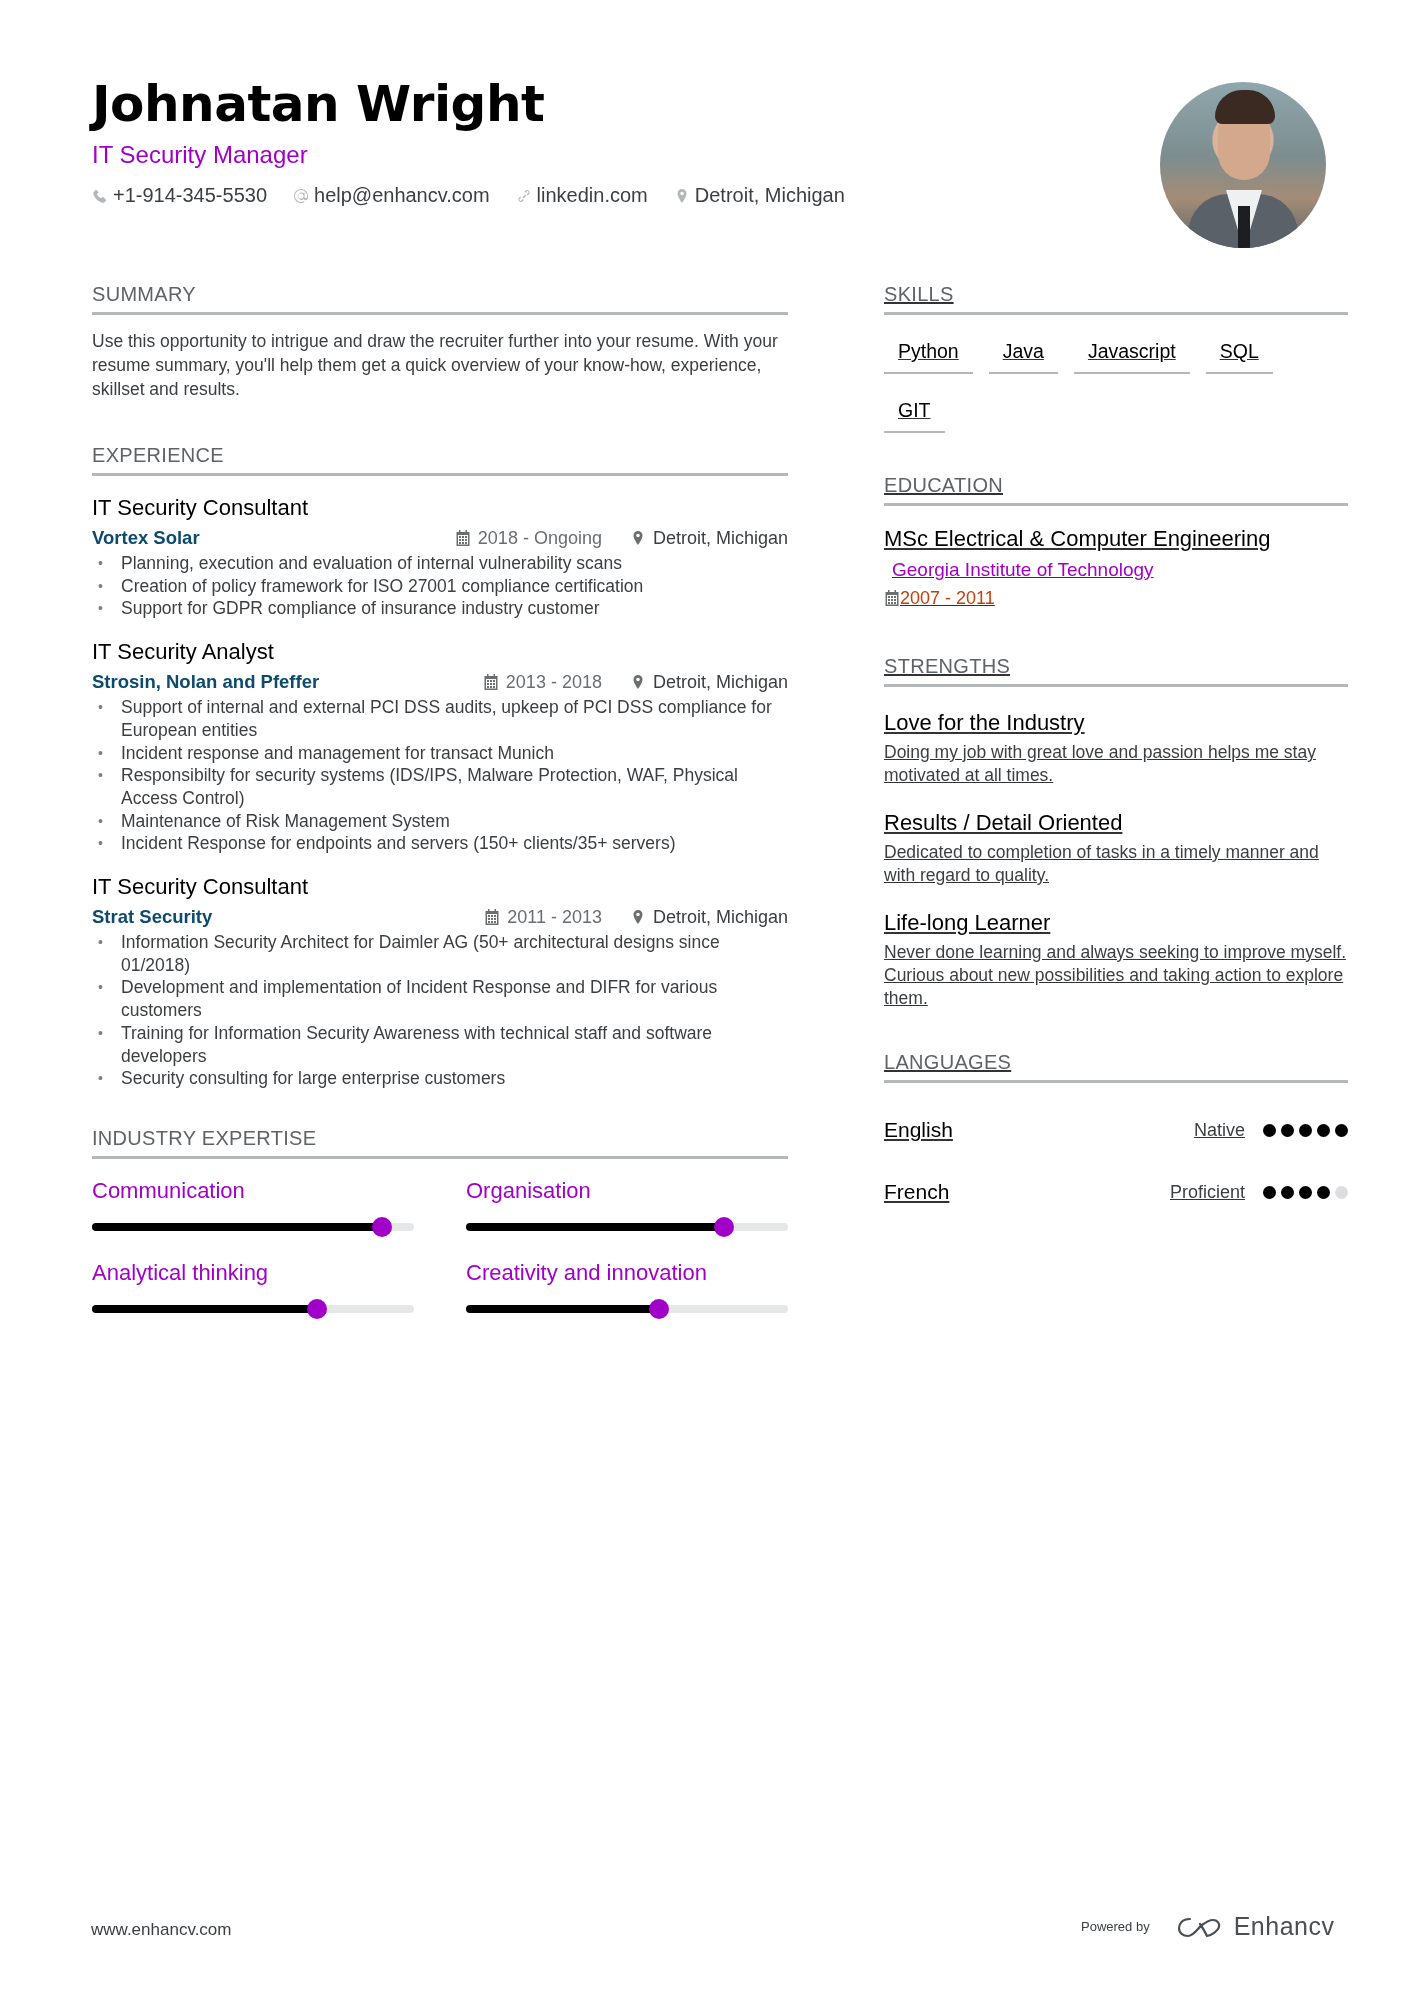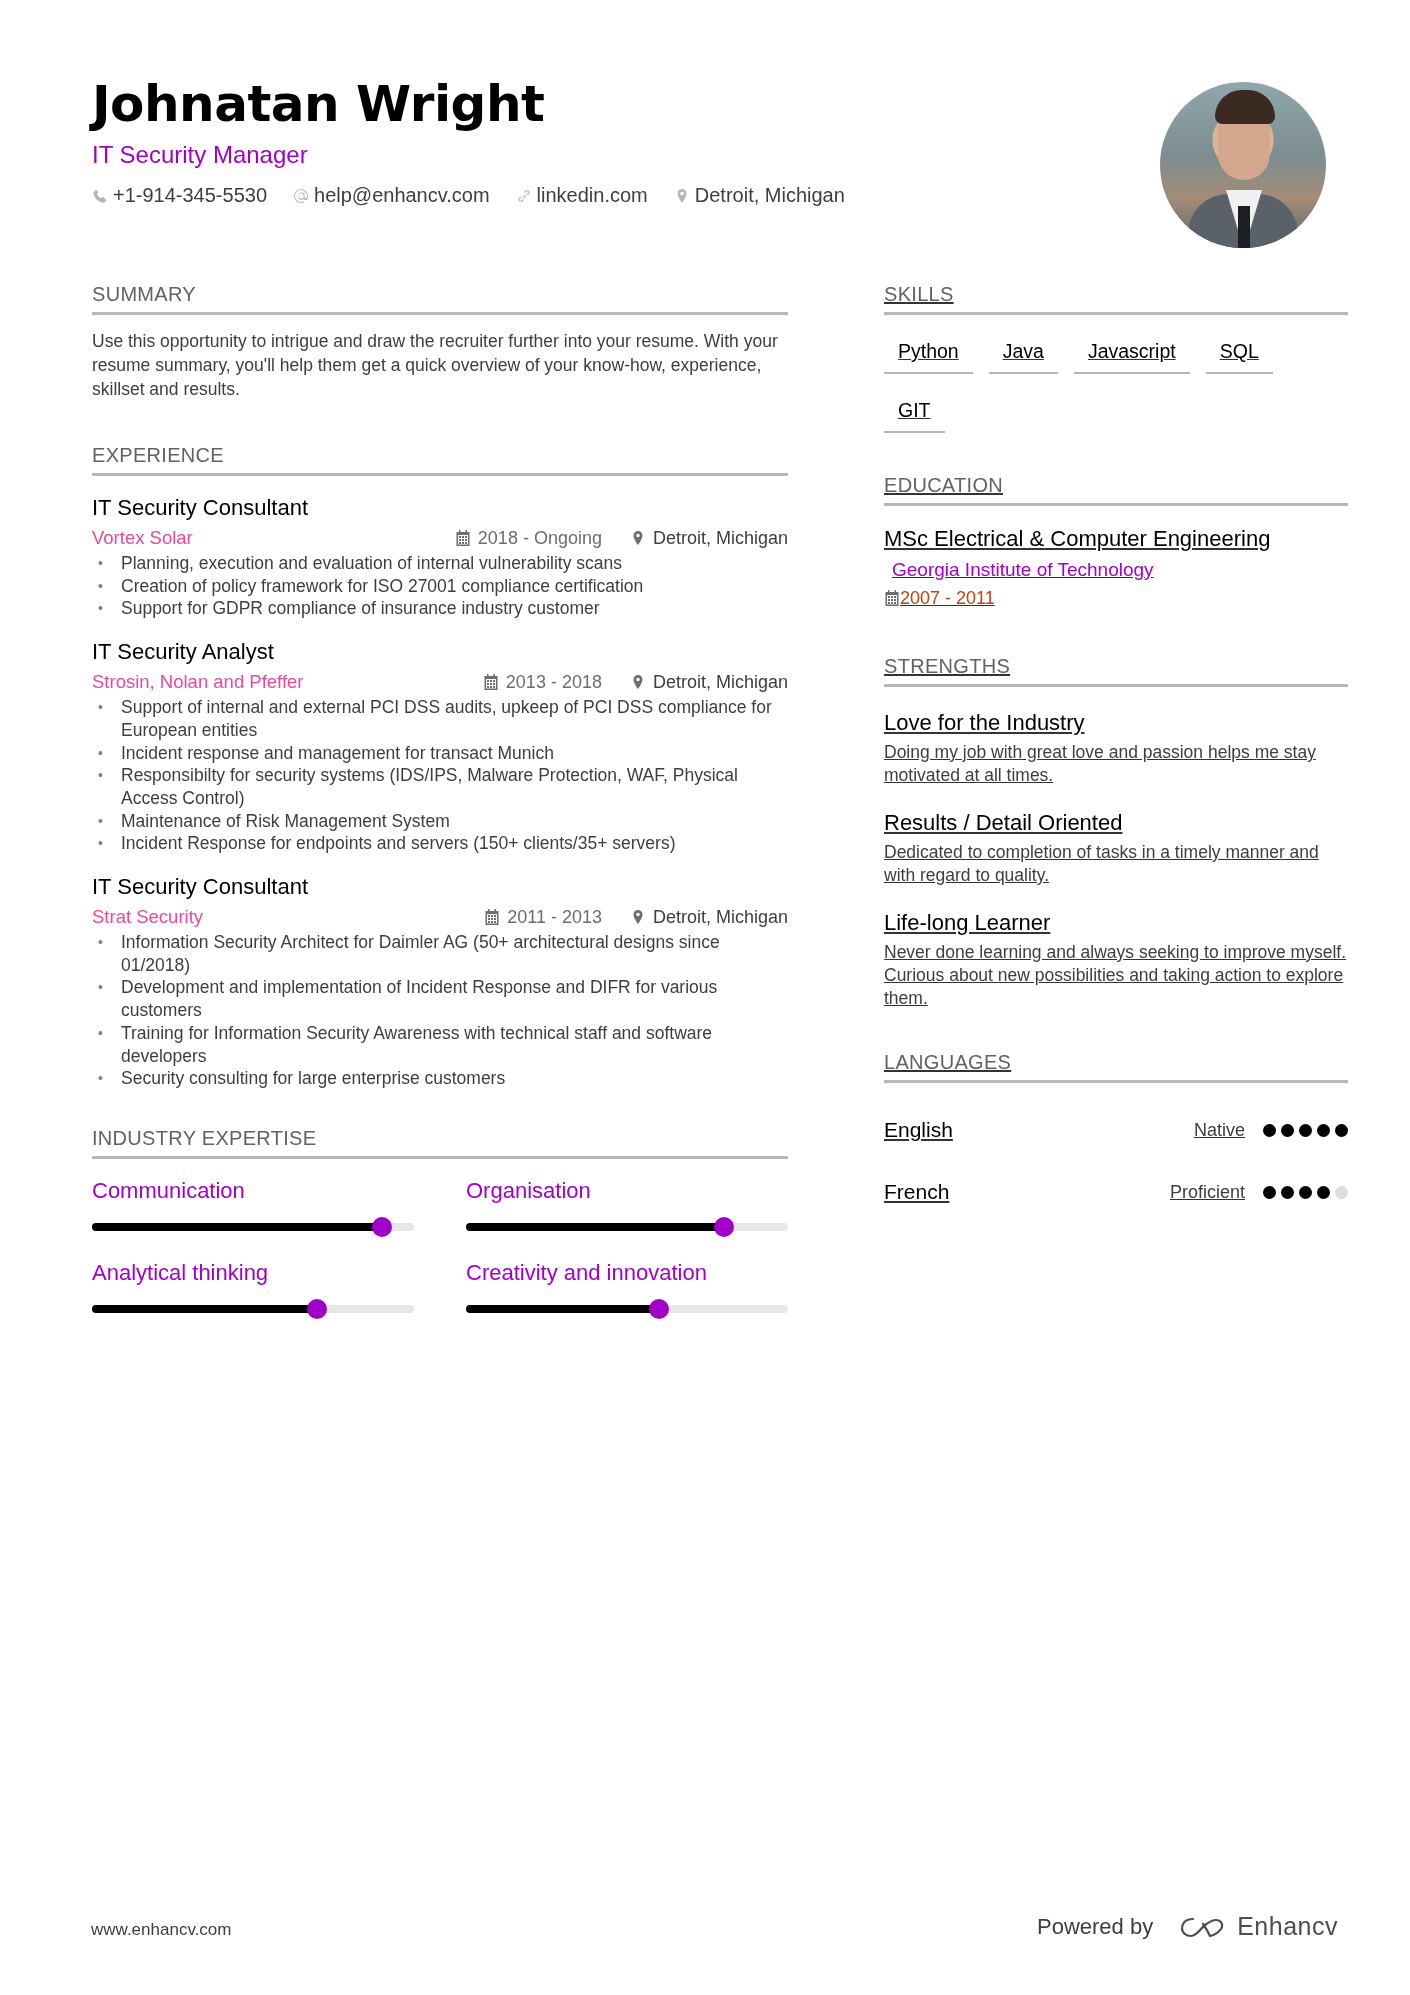--- a/index.html
+++ b/index.html
@@ -27,21 +27,21 @@
   .left { position: absolute; left: 92px; top: 282px; width: 696px; }
   .right { position: absolute; left: 884px; top: 282px; width: 464px; text-decoration: underline; }
 
   .summary-text { font-size: 17.5px; color: #3b3f42; line-height: 24px; margin-top: 14px; }
 
   .exp-section { margin-top: 42px; }
   .job { margin-top: 18px; }
   .job:first-of-type { margin-top: 20px; }
   .job-title { font-size: 22px; color: #000; line-height: 28px; }
   .job-meta { display: flex; justify-content: space-between; align-items: center; margin-top: 4px; line-height: 24px; }
-  .company { font-size: 18.5px; color: #ec4899; }
+  .company { font-size: 18.5px; color: #0c4a6e; font-weight: bold; }
   .meta-right { display: flex; gap: 28px; font-size: 18px; color: #3b3f42; align-items: center; }
   .meta-right .date { color: #6a6e71; }
   .meta-item { display: flex; align-items: center; gap: 7px; }
   .meta-item svg { width: 16px; height: 16px; fill: #6a6e71; }
   .bullets { list-style: none; margin-top: 2px; }
   .bullets li { position: relative; padding-left: 29px; font-size: 17.5px; color: #3b3f42; line-height: 22.7px; }
   .bullets li::before { content: "•"; position: absolute; left: 6px; top: 0; color: #7c8083; font-size: 14px; }
 
   .expertise-section { margin-top: 36px; }
   .expertise-grid { display: grid; grid-template-columns: 322px 322px; column-gap: 52px; row-gap: 28px; margin-top: 18px; }
@@ -70,21 +70,21 @@
   .lang-row:first-of-type { margin-top: 18px; }
   .lang-name { font-size: 21px; color: #000; }
   .lang-right { display: flex; align-items: center; gap: 18px; }
   .lang-level { font-size: 18px; color: #3b3f42; text-align: center; }
   .dots { display: flex; gap: 5px; }
   .dot { width: 13px; height: 13px; border-radius: 50%; background: #000; }
   .dot.off { background: #dcdddf; }
 
   .footer-left { position: absolute; left: 91px; top: 1920px; font-size: 17px; color: #3b3f42; }
   .footer-right { position: absolute; left: 1037px; top: 1912px; display: flex; align-items: center; gap: 26px; }
-  .powered { font-size: 22px; color: #3b3f42; }
+  .powered { font-size: 13px; color: #3b3f42; margin-left: 44px; }
   .logo { display: flex; align-items: center; gap: 10px; }
   .logo svg { width: 48px; height: 26px; }
   .logo-text { font-size: 25px; color: #4a4f53; letter-spacing: 0.5px; }
 </style>
 </head>
 <body>
 
 <div class="header">
   <div class="name">Johnatan Wright</div>
   <div class="title">IT Security Manager</div>

